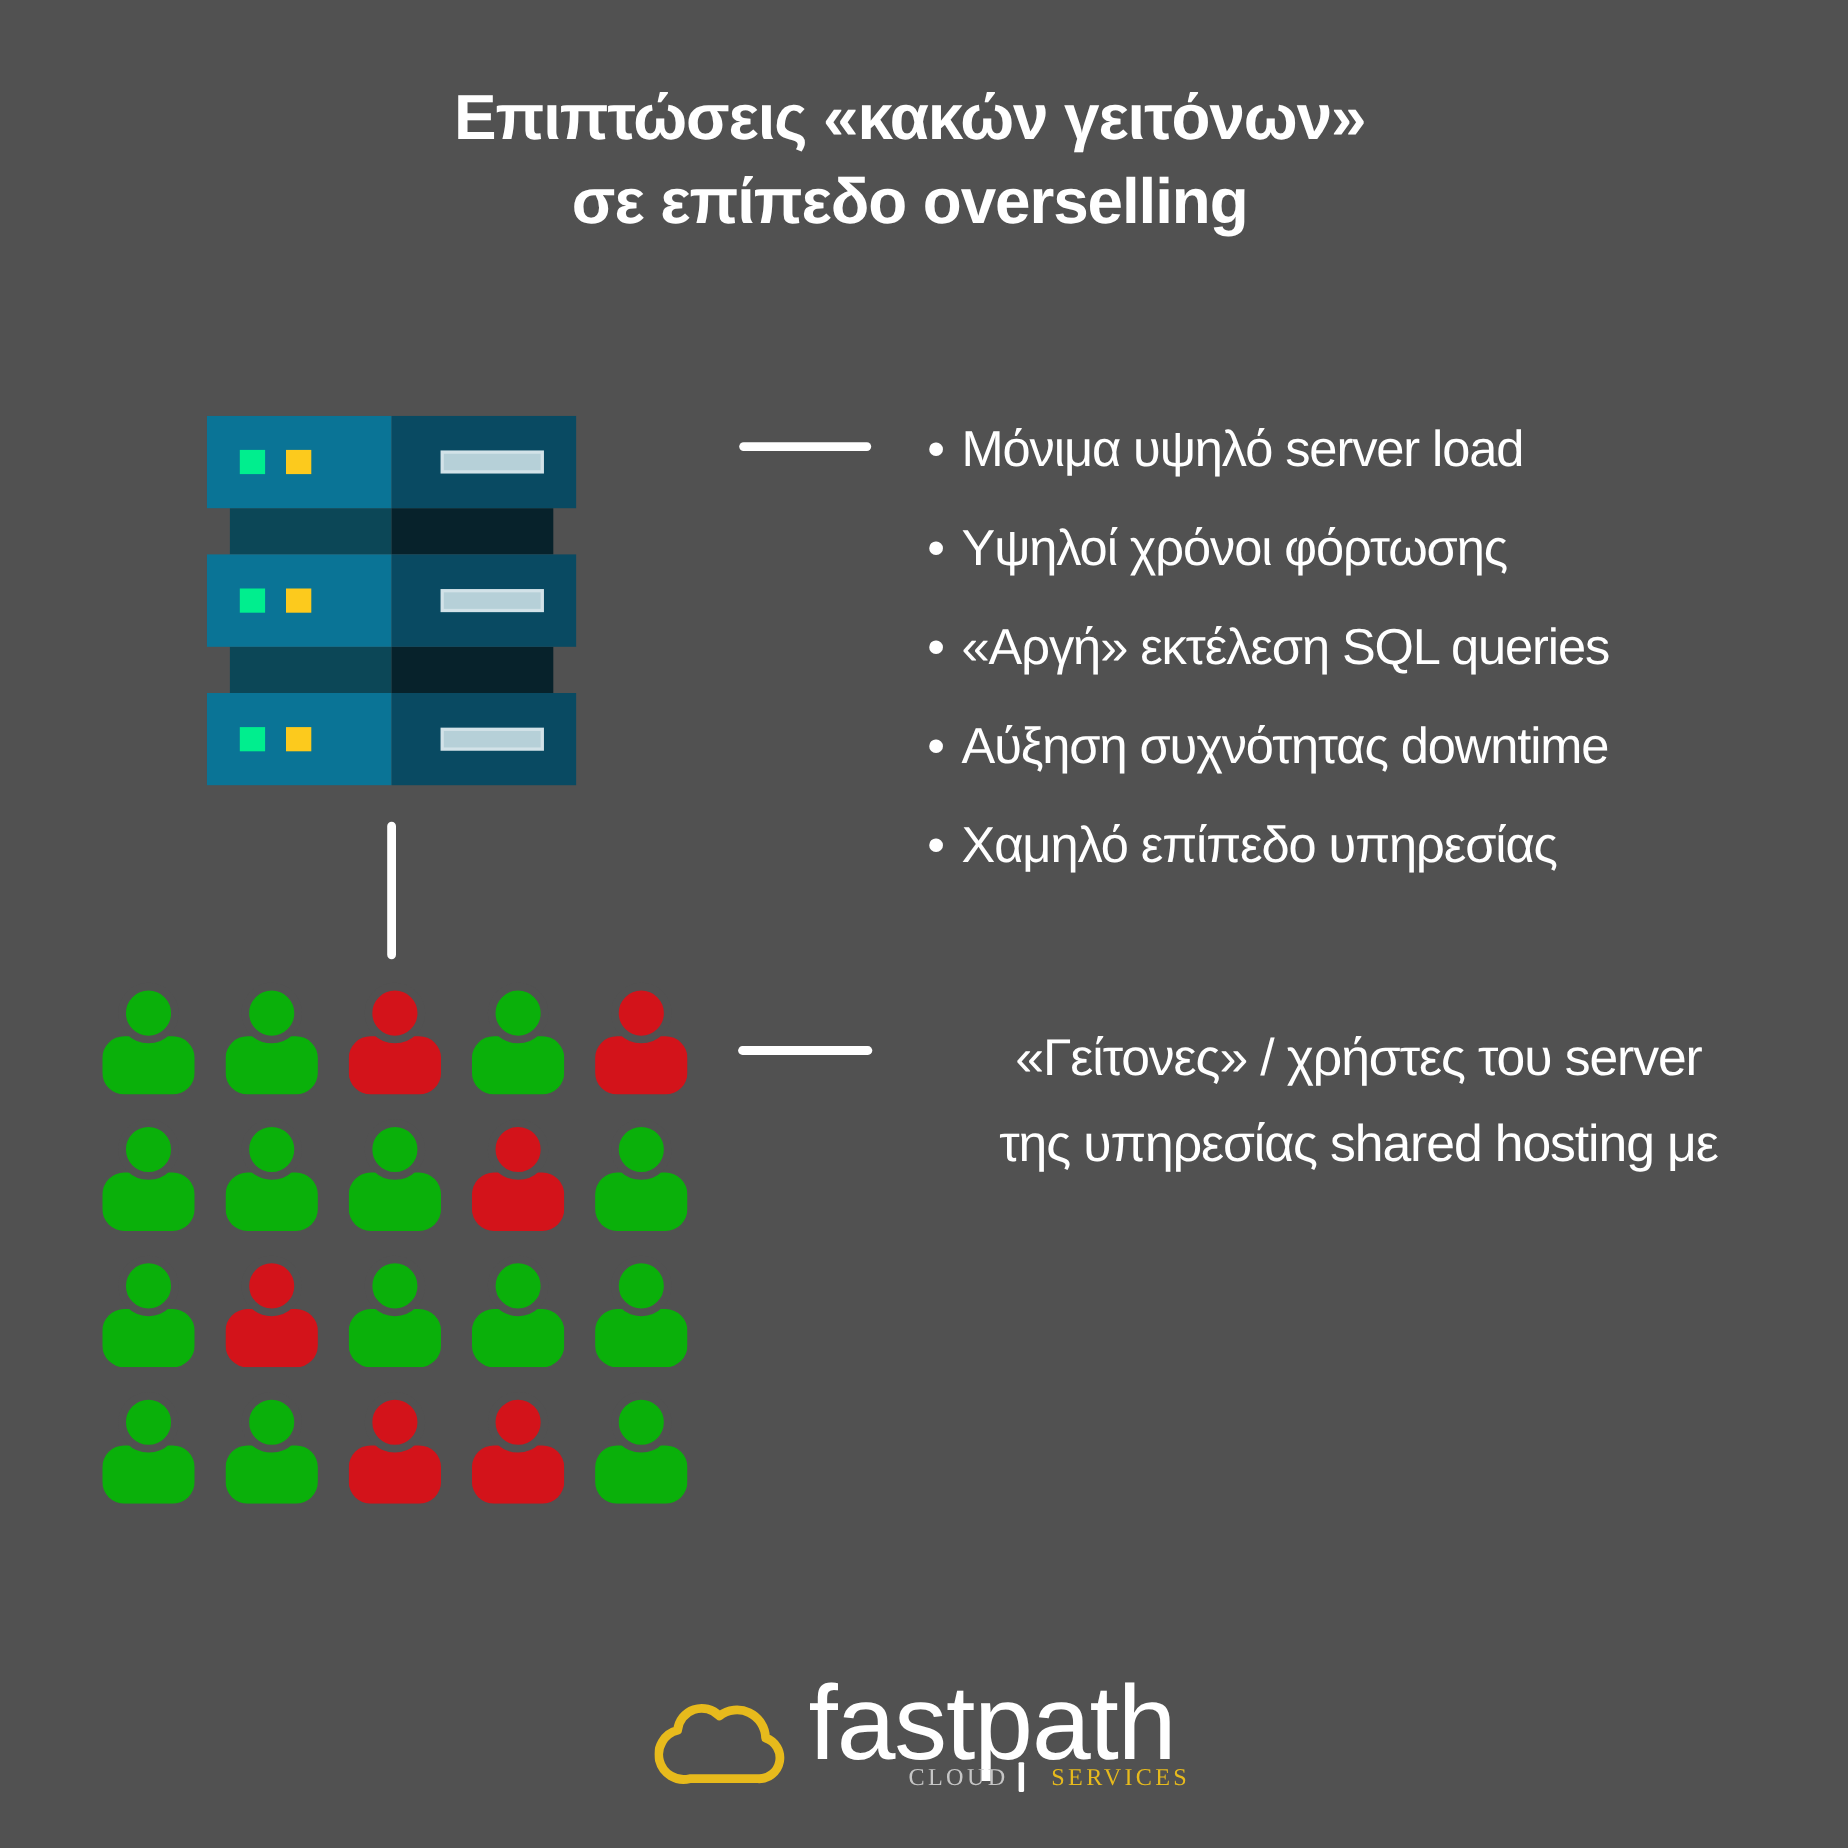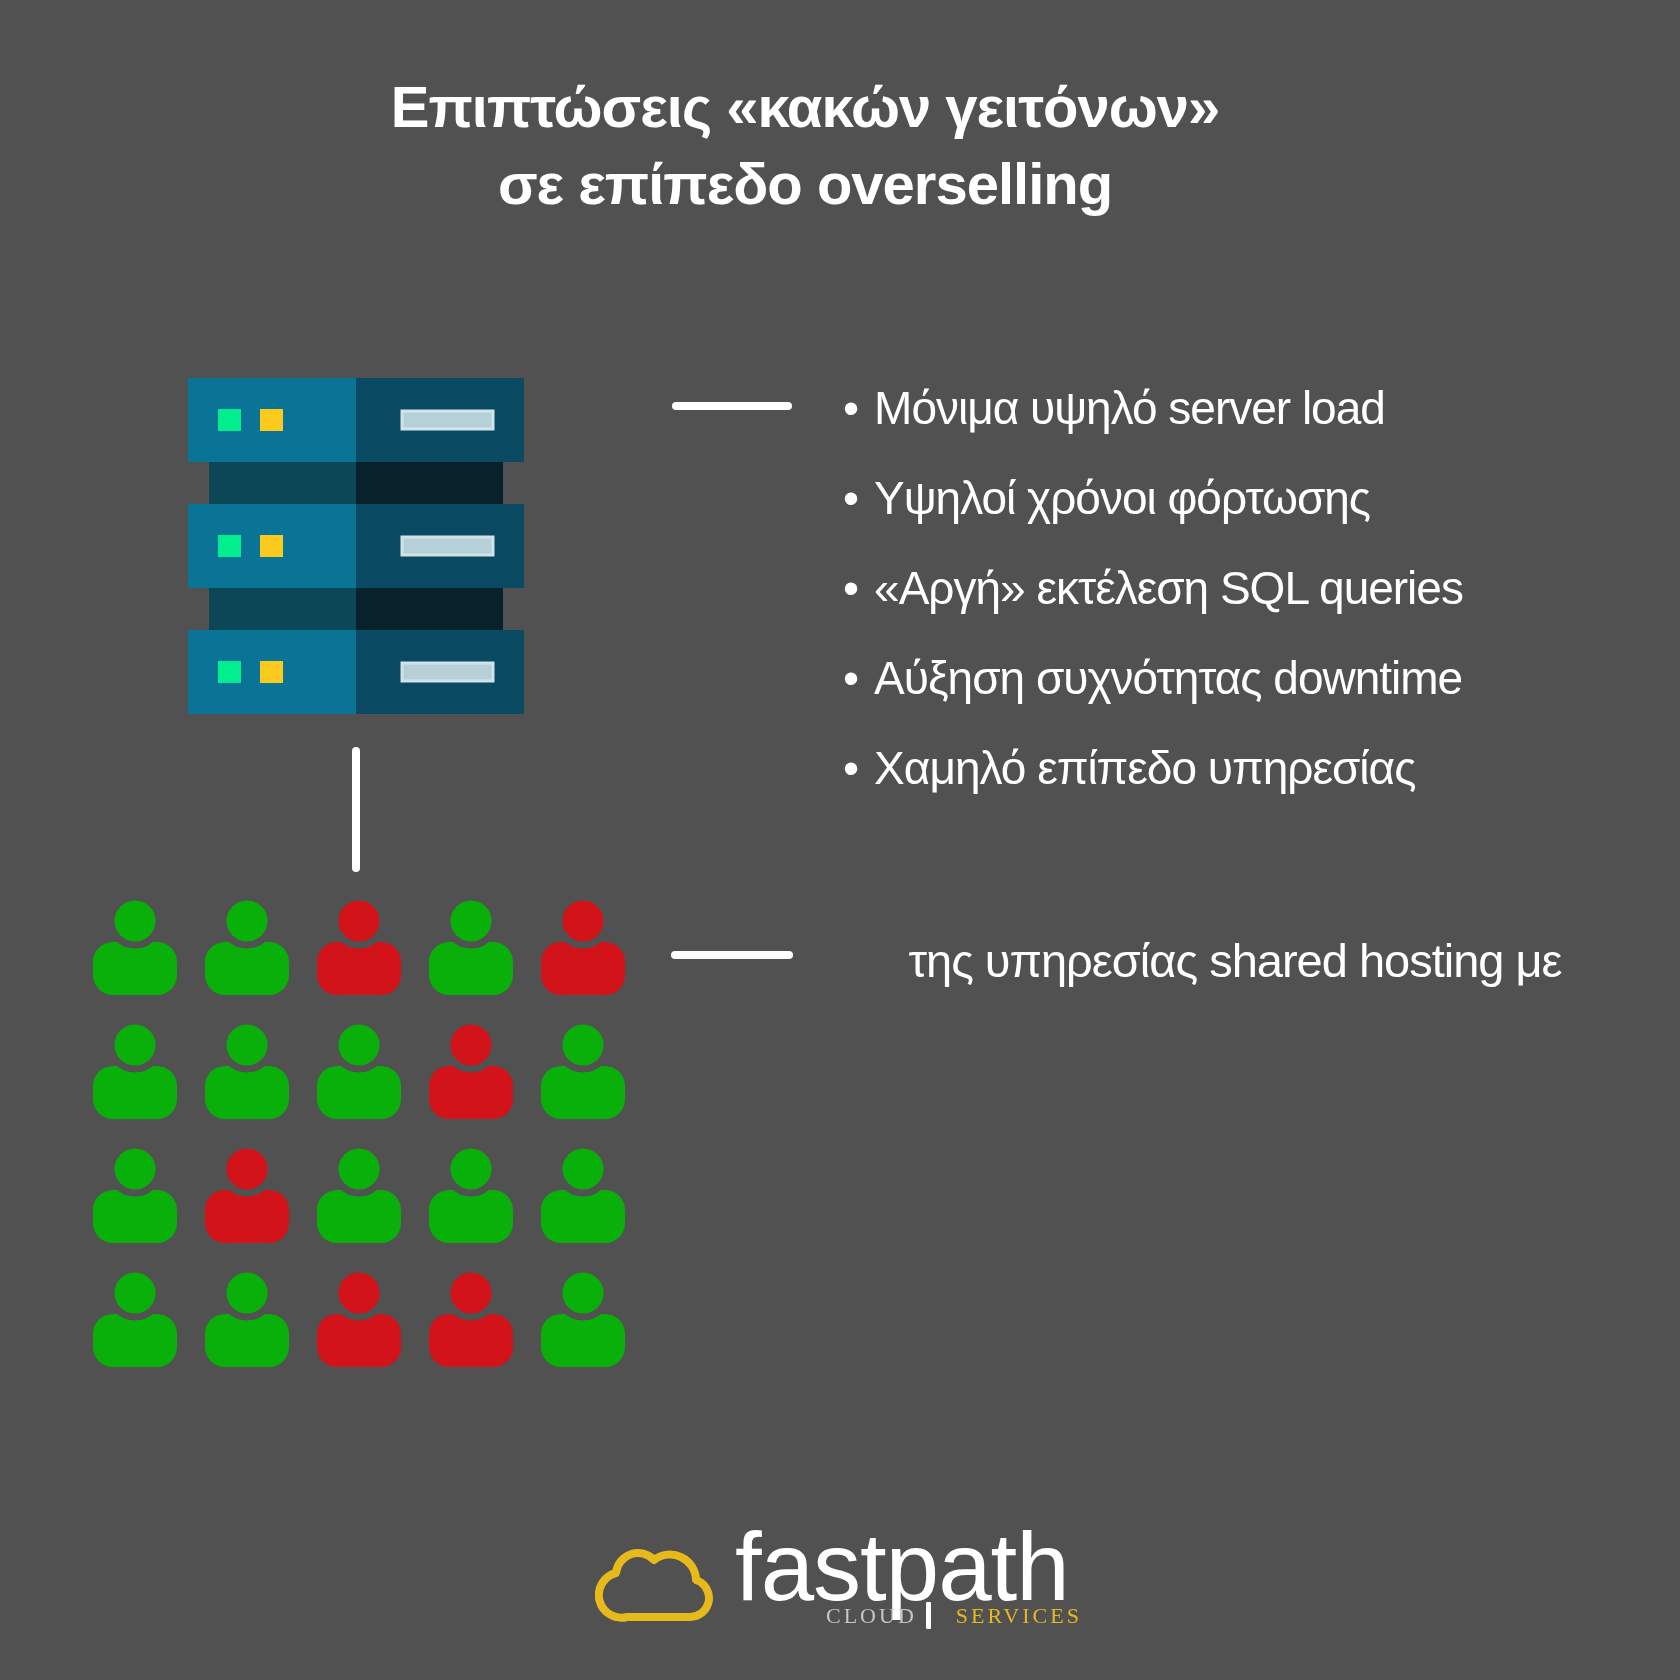--- a/index.html
+++ b/index.html
@@ -26,20 +26,21 @@
     overflow:hidden;
     font-family:"Liberation Sans",sans-serif;
     color:var(--text-white);
   }
   
   .title{
     position:absolute;left:0;top:68px;width:1610px;
     text-align:center;
     font-size:58px;font-weight:bold;line-height:77px;
     letter-spacing:-1px;
+    padding-left:22px;
   }
   
   .server{position:absolute;left:188px;top:378px;}
   .srv-l{fill:var(--server-left);}
   .srv-r{fill:var(--server-right);}
   .gap-l{fill:var(--server-gap-left);}
   .gap-r{fill:var(--server-gap-right);}
   .led-g{fill:var(--led-green);}
   .led-y{fill:var(--led-yellow);}
   .bar{fill:var(--server-bar);stroke:var(--server-bar-border);stroke-width:3;}
@@ -257,20 +258,21 @@
     </div>
       <div class="person good">
       <svg viewBox="0 0 84 102" width="84" height="102" aria-hidden="true">
         <rect class="p-body" x="0" y="49" width="84" height="53" rx="20"></rect>
         <circle class="p-head" cx="42" cy="28" r="24"></circle>
       </svg>
     </div>
     </div>
 
   <div class="caption">
+    <div>«Γείτονες» / χρήστες του server</div>
     <div>της υπηρεσίας shared hosting με</div>
   </div>
 
   <svg class="logo-cloud" width="128" height="94" viewBox="0 0 128 94" aria-hidden="true">
     <path class="cloud-path" d="M32 83 H94 A19 19 0 0 0 101 46 A26 26 0 0 0 59 26 A22 22 0 0 0 21 39 A22 22 0 0 0 32 83 Z"></path>
   </svg>
   <div class="logo-brand">fastpath</div>
   <div class="logo-sub">
     <span class="sub-cloud">CLOUD</span>
     <span class="sub-sep"></span>

